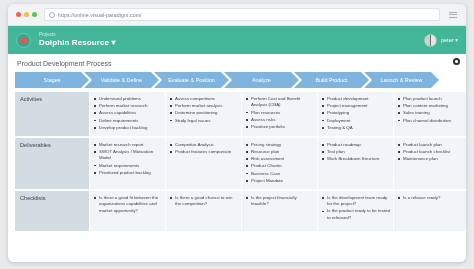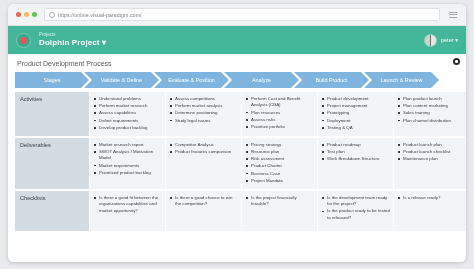--- a/index.html
+++ b/index.html
@@ -221,21 +221,21 @@
         <i></i>
     </div>
   </div>
 
   <div class="app-header">
     <div class="logo">
       <span class="inner"></span>
     </div>
     <div class="proj-block">
       <span class="proj-label">Projects</span>
-      <span class="proj-name">Dolphin Project ▾</span>
+      <span class="proj-name">Dolphin Resource ▾</span>
     </div>
     <div class="user-area">
       <span class="avatar"></span>
       <span class="user-name">peter ▾</span>
     </div>
   </div>
 
   <div class="canvas">
     <div class="gear">
       <span class="hole"></span>

